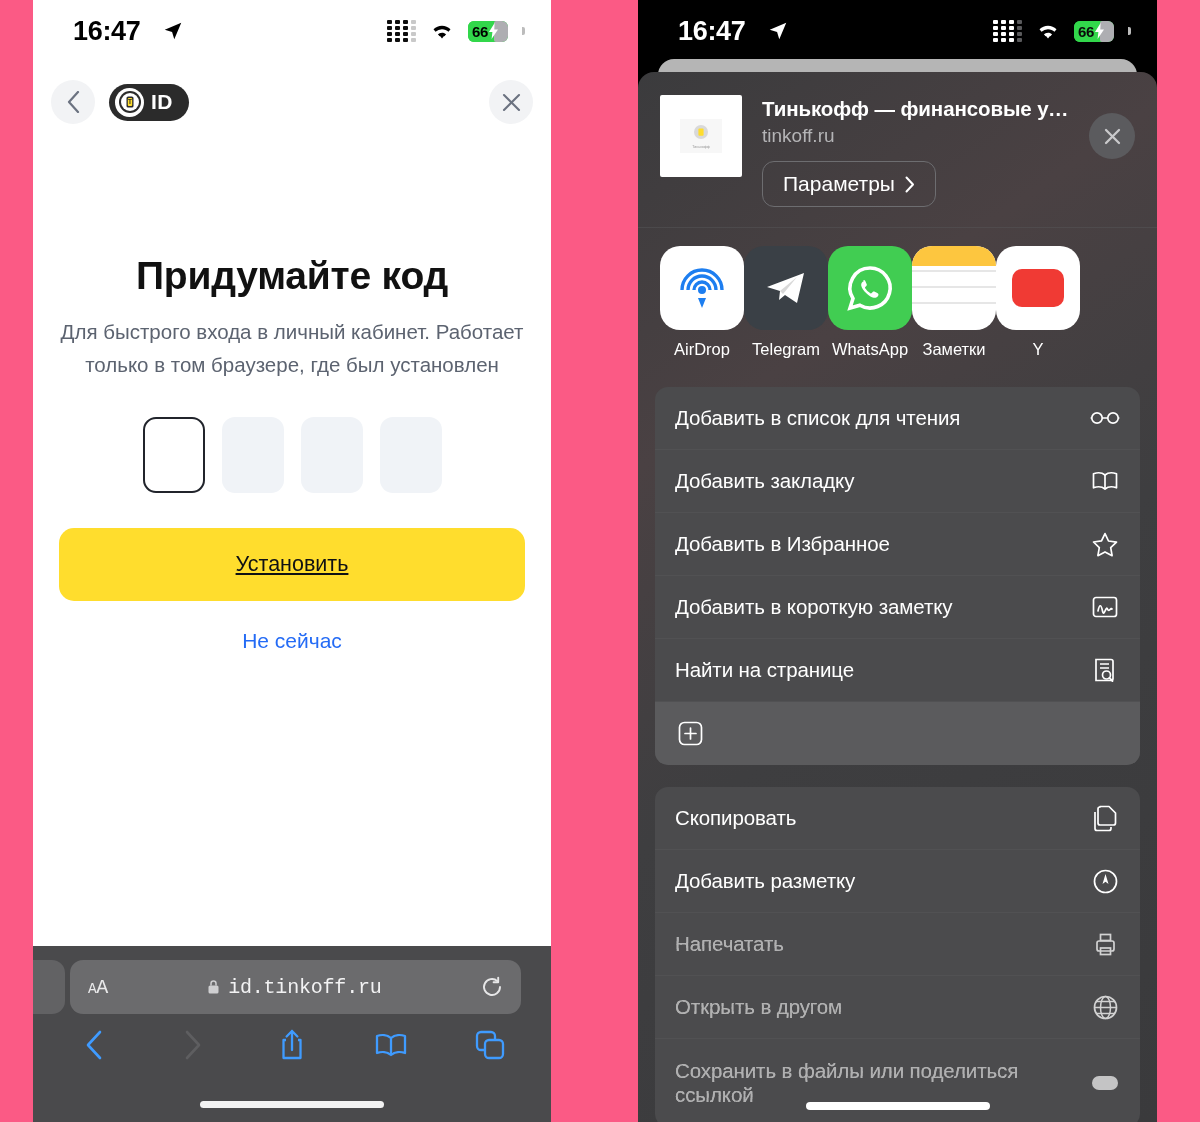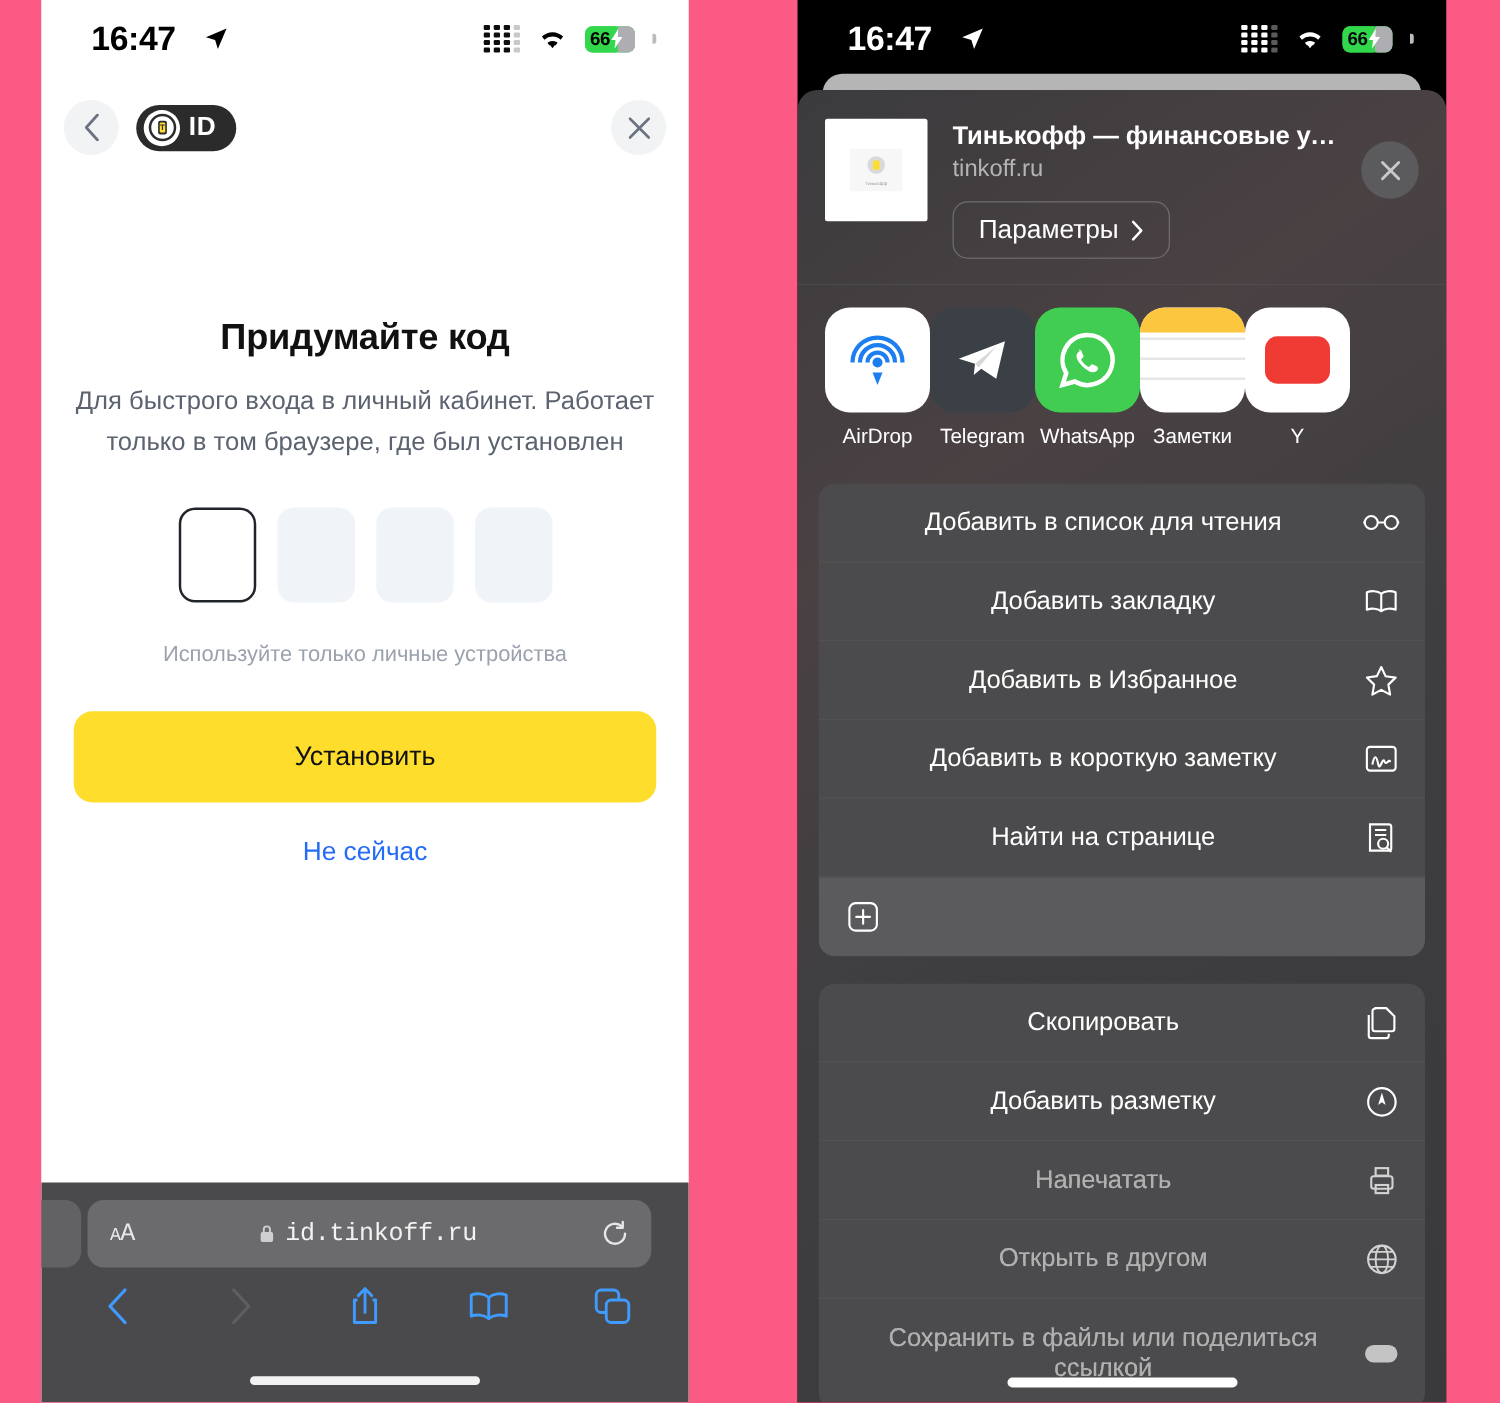--- a/index.html
+++ b/index.html
@@ -40,34 +40,34 @@
   }
   .id-pill{
     height:37px; border-radius:19px; background:#2b2b2b; color:#fff;
     display:flex; align-items:center; gap:7px; padding:0 16px 0 6px;
   }
   .id-emblem{ width:29px;height:29px;border-radius:50%;background:#fff;display:flex;align-items:center;justify-content:center;}
   .id-text{ font-size:21px; font-weight:800; letter-spacing:0.5px; }
   .spacer{ flex:1; }
 
   .content{ padding-top:112px; text-align:center; }
-  .title{ font-size:29px; font-weight:700; color:#111; letter-spacing:-0.2px;}
+  .title{ font-size:39px; font-weight:700; color:#111; letter-spacing:-0.2px;}
   .subtitle{
     margin-top:17px; font-size:20.5px; line-height:33px; color:#5c6370;
     padding:0 22px;
   }
   .code-row{ margin-top:36px; display:flex; justify-content:center; gap:17px; }
   .code-box{ width:62px;height:76px;border-radius:13px;background:#f0f3f7; }
   .code-box.active{ background:#fff; border:2.5px solid #21242b; }
   .hint{ margin-top:31px; font-size:17.5px; color:#9ba1ad; }
   .cta{
     margin:35px 26px 0; height:73px; border-radius:15px; background:#ffdd2d;
     display:flex;align-items:center;justify-content:center;
     font-size:21.5px; color:#0f1114; border:none; width:calc(100% - 52px);
-    font-family:inherit; cursor:pointer;
+    font-family:inherit; cursor:pointer;text-decoration:underline;
   }
   .link-secondary{
     margin-top:28px; font-size:21px; color:#246bf5; display:block; text-align:center;
     text-decoration:none;
   }
 
   .safari-bar{
     position:absolute; left:0; right:0; bottom:0; height:176px;
     background:#4a4a4c;
   }
@@ -142,21 +142,21 @@
   .apps-row{ display:flex; padding:18px 22px 6px; }
   .app{ width:84px; flex:0 0 auto; text-align:center; }
   .app-ico{ width:84px;height:84px;border-radius:20px; overflow:hidden; display:flex;align-items:center;justify-content:center;}
   .app-name{ margin-top:10px; font-size:16.5px; color:#fff; white-space:nowrap; overflow:hidden;}
 
   .menu-group{
     margin:22px 17px 0; border-radius:13px; background:#4b4b4d; overflow:hidden;
   }
   .menu-row{
     height:63px; display:flex; align-items:center; padding:0 20px;
-    border-bottom:1px solid #5757598c; position:relative;text-align:center;
+    border-bottom:1px solid #5757598c; position:relative;
   }
   .menu-row:last-child{ border-bottom:none; }
   .menu-row.sel{ background:#5b5b5d; }
   .menu-label{ flex:1; font-size:20.5px; color:#fff; letter-spacing:-0.1px; }
   .menu-row.blur .menu-label{
     color:transparent;
     text-shadow:0 0 0 #d8d8d8;
     filter:blur(0.2px);
     background:repeating-linear-gradient(115deg,#cfcfcf 0 2px,transparent 2px 5px),
               repeating-linear-gradient(-115deg,#cfcfcf 0 2px,transparent 2px 5px);
@@ -251,21 +251,20 @@
       <div class="title">Придумайте код</div>
       <div class="subtitle">Для быстрого входа в личный кабинет. Работает только в том браузере, где был установлен</div>
 
       <div class="code-row">
         <div class="code-box active"></div>
         <div class="code-box"></div>
         <div class="code-box"></div>
         <div class="code-box"></div>
       </div>
 
-      <div class="hint">Используйте только личные устройства</div>
 
       <button class="cta">Установить</button>
       <a class="link-secondary" href="#">Не сейчас</a>
     </div>
 
     <div class="safari-bar">
       <div class="tab-strip">
         <div class="tab-prev"></div>
         <div class="url-pill">
           <span class="aa"><small>A</small><span>A</span></span>

